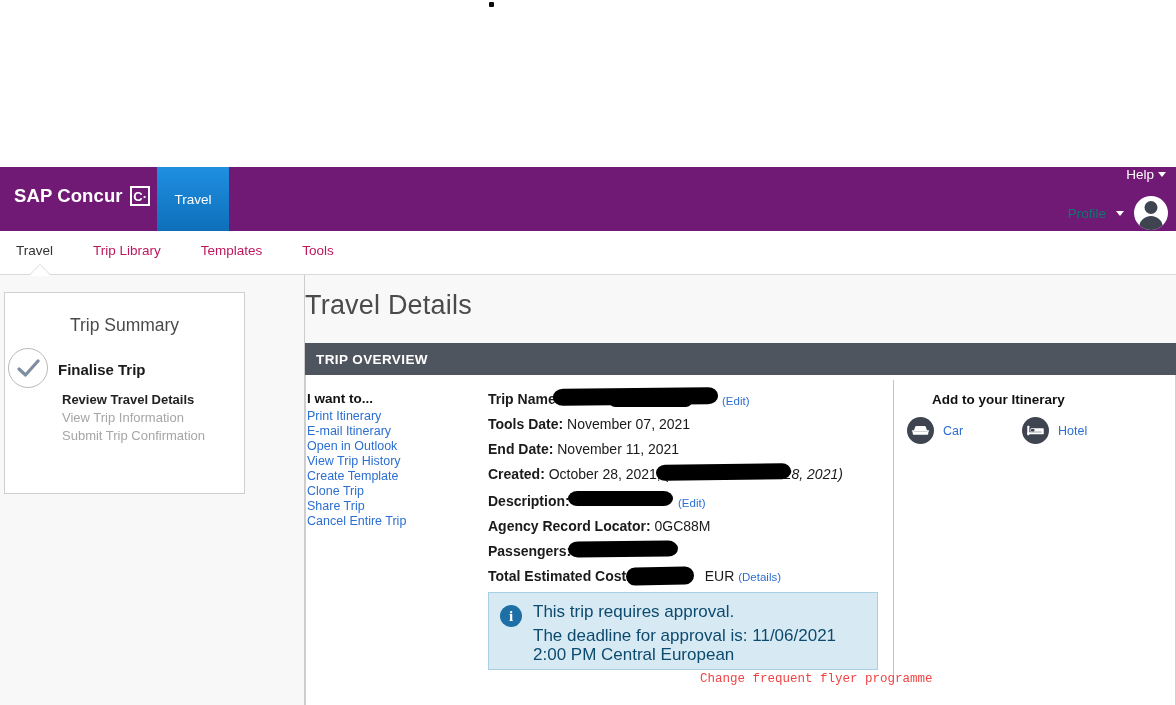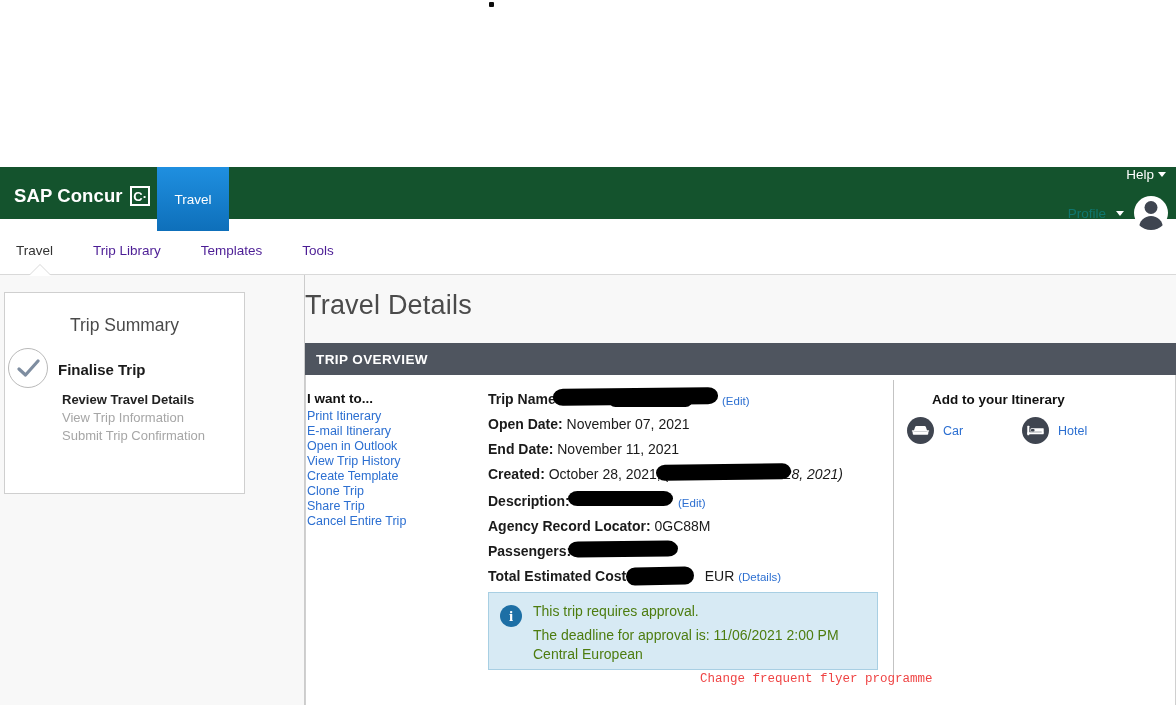--- a/index.html
+++ b/index.html
@@ -29,22 +29,22 @@
   .blank-top {
     position: absolute; left: 0; top: 0;
     width: 1176px; height: 167px;
     background: #ffffff;
   }
 
   
   .topbar {
     position: absolute;
     left: 0; top: 167px;
-    width: 1176px; height: 52px;
-    background: #14532d;
+    width: 1176px; height: 64px;
+    background: #701a75;
   }
   .brand {
     position: absolute;
     left: 14px; top: 18px;
     display: flex; align-items: center; gap: 7px;
     color: #ffffff;
     font-size: 18.5px;
     font-weight: bold;
     letter-spacing: 0.1px;
   }
@@ -124,21 +124,21 @@
     background: #ffffff;
     border-bottom: 1px solid #d9d9d9;
   }
   .navtabs {
     position: absolute;
     left: 16px; top: 12px;
     display: flex; gap: 0;
   }
   .navtab {
     font-size: 13.5px;
-    color: #4c1d95;
+    color: #be185d;
     padding: 0 22px 0 0;
     margin-right: 18px;
     white-space: nowrap;
   }
   .navtab:first-child { color: #333333; }
   .nav-notch {
     position: absolute;
     left: 29px; top: 265px;
     width: 0; height: 0;
     border-left: 11px solid transparent;
@@ -330,22 +330,22 @@
     color: #ffffff;
     font-size: 15px;
     font-weight: bold;
     font-family: "Liberation Serif", serif;
     display: flex; align-items: center; justify-content: center;
   }
   .infobox .itxt {
     position: absolute;
     left: 44px; top: 9px;
     width: 335px;
-    font-size: 14px;
-    color: #4d7c0f;
+    font-size: 17px;
+    color: #0c4a6e;
     line-height: 19px;
   }
   .infobox .itxt .l2 { margin-top: 5px; display: block; }
   .change-ff {
     position: absolute;
     left: 700px; top: 672px;
     font-size: 12.5px;
     color: #ef4444;
     text-decoration: none;
     font-family: Liberation Mono, monospace;
@@ -458,21 +458,21 @@
 
     <div class="fld">
       <span class="lbl">Trip Name:</span>
       <span class="val"></span>
       <a href="#" class="mini" style="position:absolute;left:234px;top:2px;">(Edit)</a>
       <span class="redact r-tripname"></span>
       <span class="redact r-tripname2"></span>
     </div>
 
     <div class="fld">
-      <span class="lbl">Open Date:</span>
+      <span class="lbl">Tools Date:</span>
       <span class="val">November 07, 2021</span>
     </div>
 
     <div class="fld">
       <span class="lbl">End Date:</span>
       <span class="val">November 11, 2021</span>
     </div>
 
     <div class="fld" style="margin-bottom:9px;">
       <span class="lbl">Created:</span>

